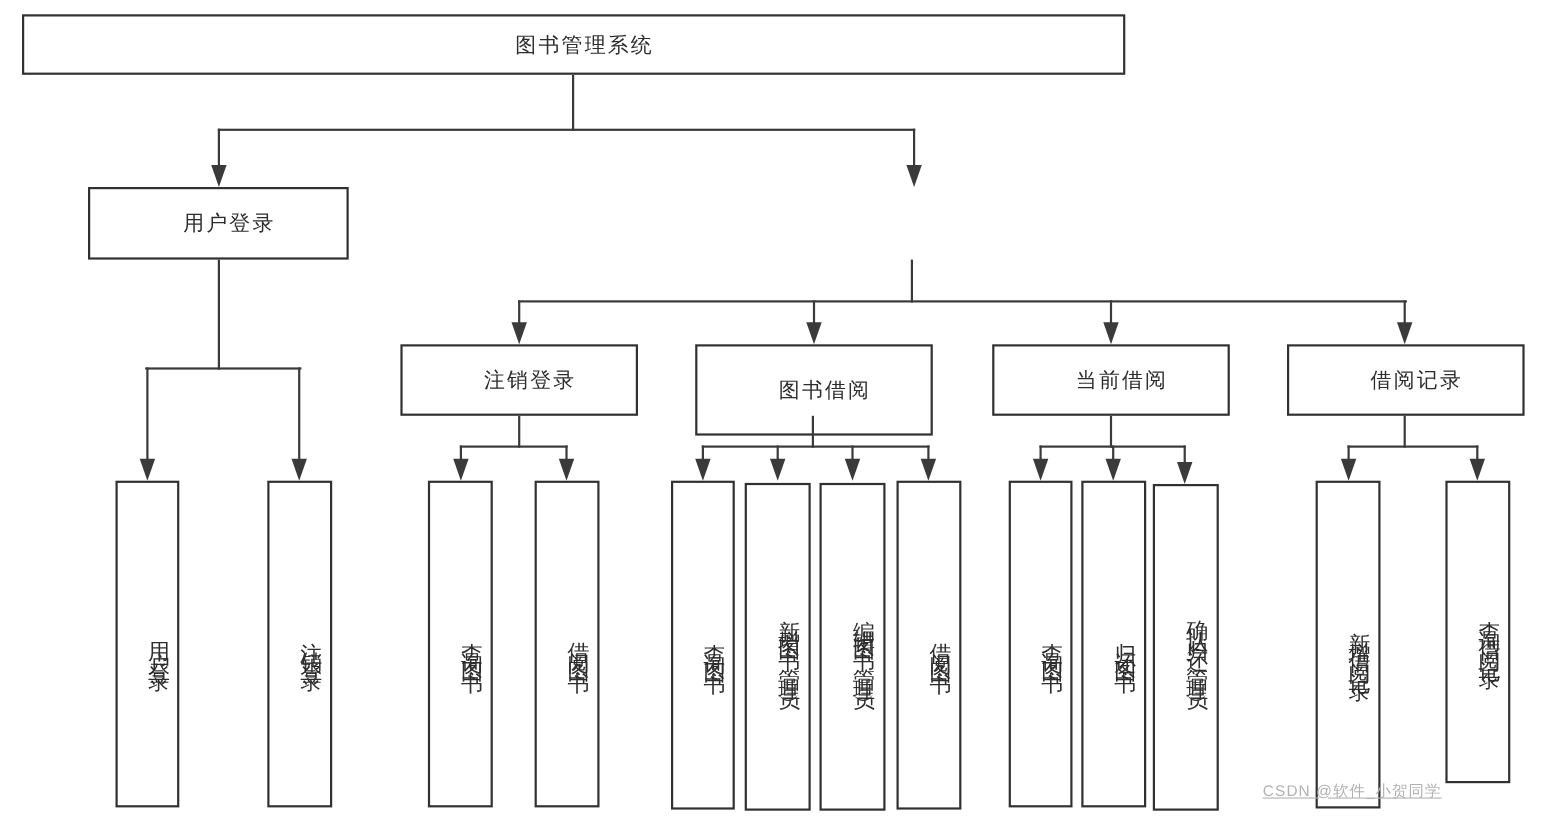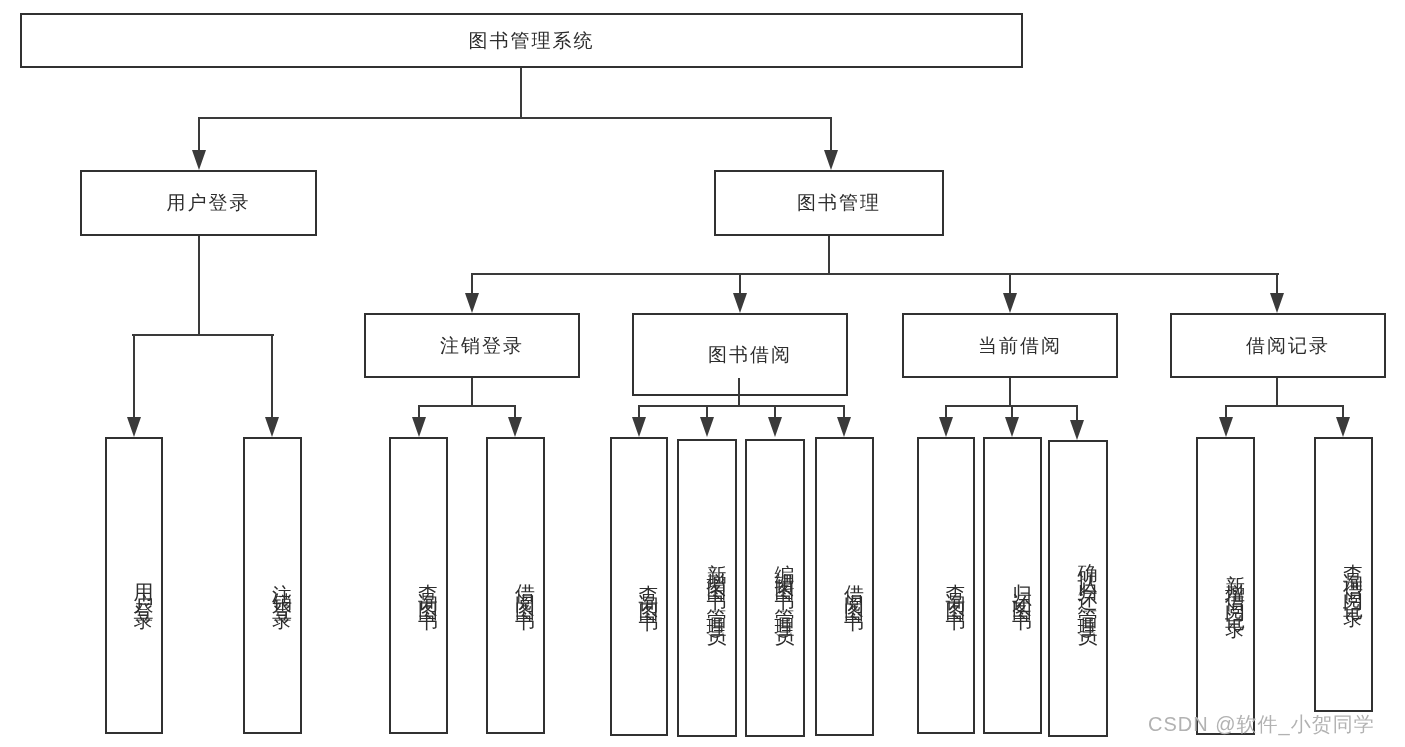--- a/index.html
+++ b/index.html
@@ -16,40 +16,39 @@
     writing-mode:vertical-rl;text-orientation:mixed;
     font-size:20px;letter-spacing:9px;line-height:1;
   }
   .ln{position:absolute;background:#3a3a3a;}
   .ah{
     position:absolute;width:0;height:0;
     border-left:7px solid transparent;border-right:7px solid transparent;
     border-top:20px solid #3a3a3a;
   }
   .wm{
-    position:absolute;left:1148px;top:711px;font-size:20px;letter-spacing:1px;
-    color:#b2b2b2;white-space:nowrap;
+    position:absolute;left:1148px;top:711px;font-size:14px;letter-spacing:1px;
+    color:#b2b2b2;white-space:nowrap;text-decoration:underline;
   }
 </style>
 </head>
 <body>
 
 <div class="stage">
 
   <div class="box h" style="left:20px;top:13px;width:1003px;height:55px">图书管理系统</div>
 
   <div class="ln" style="left:520px;top:68px;width:2px;height:51px"></div>
   <div class="ln" style="left:198px;top:117px;width:634px;height:2px"></div>
   <div class="ln" style="left:198px;top:117px;width:2px;height:35px"></div>
   <div class="ah" style="left:192px;top:150px"></div>
   <div class="ln" style="left:830px;top:117px;width:2px;height:35px"></div>
   <div class="ah" style="left:824px;top:150px"></div>
 
   <div class="box h" style="left:80px;top:170px;width:237px;height:66px">用户登录</div>
-  <div class="box h" style="left:714px;top:170px;width:230px;height:66px">图书管理</div>
 
   <div class="ln" style="left:198px;top:236px;width:2px;height:100px"></div>
   <div class="ln" style="left:132px;top:334px;width:142px;height:2px"></div>
   <div class="ln" style="left:133px;top:334px;width:2px;height:85px"></div>
   <div class="ah" style="left:127px;top:417px"></div>
   <div class="ln" style="left:271px;top:334px;width:2px;height:85px"></div>
   <div class="ah" style="left:265px;top:417px"></div>
 
   <div class="ln" style="left:828px;top:236px;width:2px;height:39px"></div>
   <div class="ln" style="left:471px;top:273px;width:808px;height:2px"></div>

